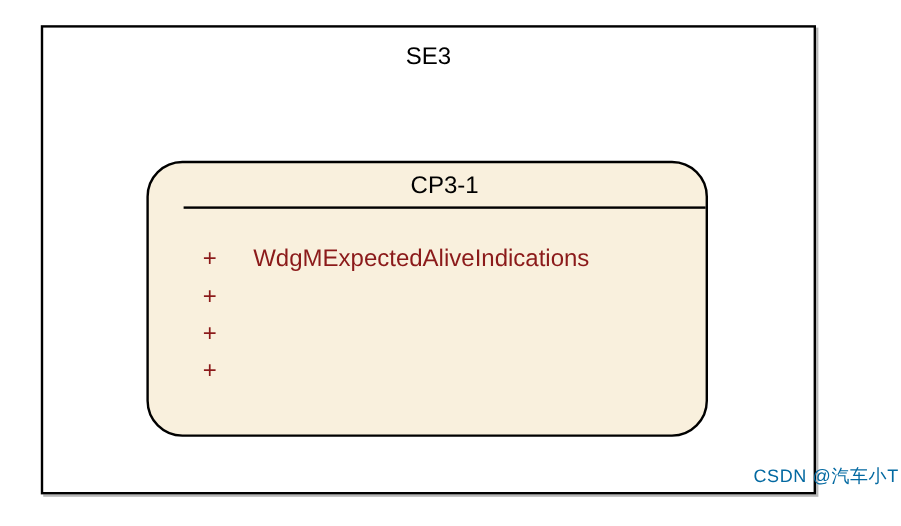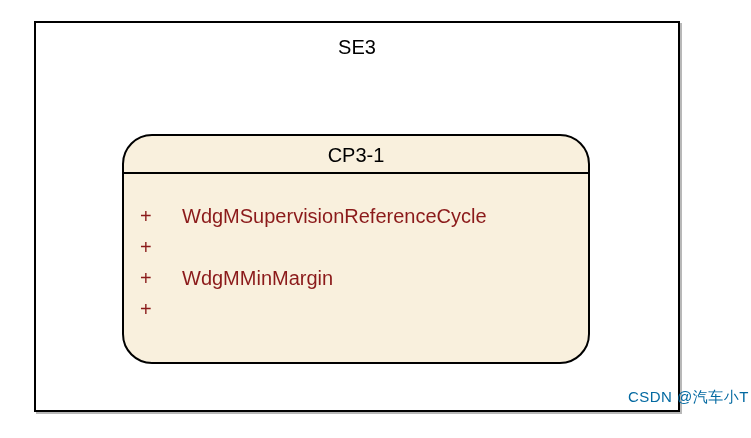--- a/index.html
+++ b/index.html
@@ -65,33 +65,32 @@
     letter-spacing: 0.5px;
     z-index: 5;
   }
 </style>
 </head>
 <body>
 
 <div class="frame">
   <div class="frame-title">SE3</div>
 
-  <div class="element" style="left:86px; top:111px;">
+  <div class="element" style="left:86px; top:111px;padding-left:29px;">
     <div class="element-header">CP3-1</div>
     <div class="attr-list">
       <div class="attr-row">
         <span class="attr-plus">+</span>
-        <span class="attr-name">WdgMSupervisionReferenceCycle</span>
+        <span class="attr-name">WdgMExpectedAliveIndications</span>
       </div>
       <div class="attr-row">
         <span class="attr-plus">+</span>
       </div>
       <div class="attr-row">
         <span class="attr-plus">+</span>
-        <span class="attr-name">WdgMMinMargin</span>
       </div>
       <div class="attr-row">
         <span class="attr-plus">+</span>
       </div>
     </div>
   </div>
 </div>
 
 <div class="watermark">CSDN @汽车小T</div>
 

